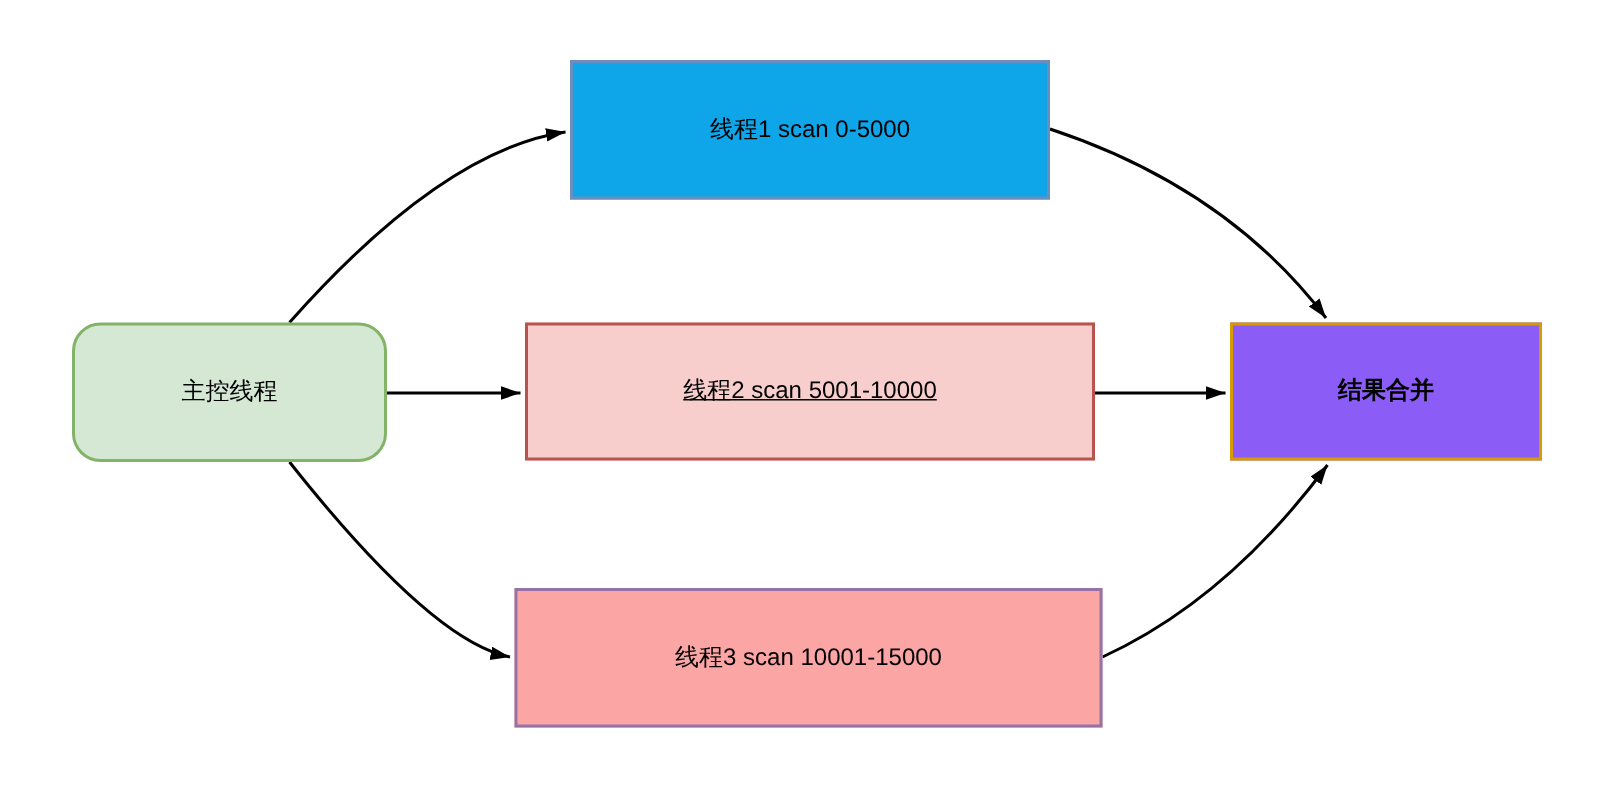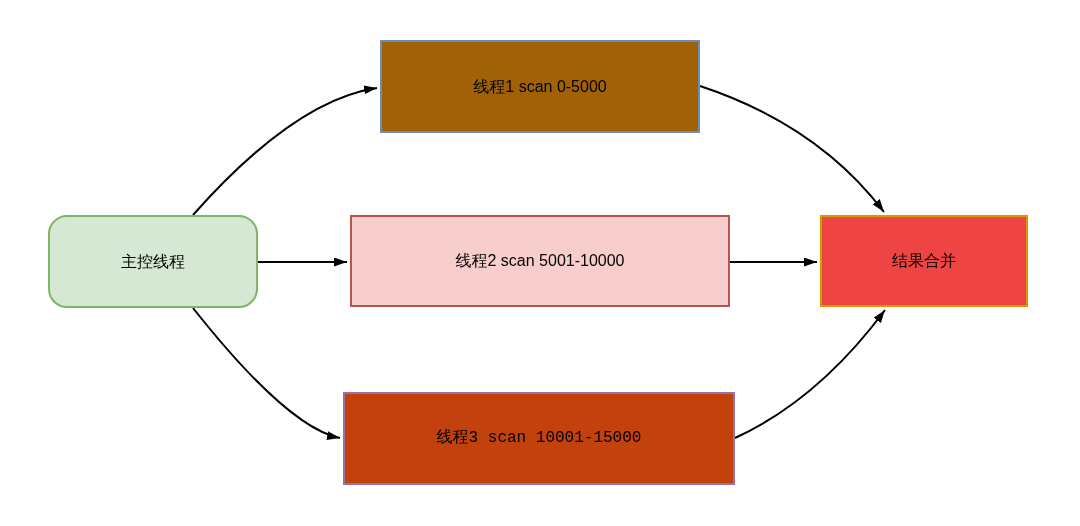--- a/index.html
+++ b/index.html
@@ -31,21 +31,21 @@
     align-items: center;
     justify-content: center;
     text-align: center;
     font-size: 16px;
     color: #000000;
     line-height: 1.2;
     white-space: nowrap;
   }
   .node-main    { left: 48px;  top: 215px; width: 210px; height: 93px; border-radius: 19px; }
   .node-thread1 { left: 380px; top: 40px;  width: 320px; height: 93px; }
-  .node-thread2 { left: 350px; top: 215px; width: 380px; height: 92px; }
+  .node-thread2 { left: 350px; top: 215px; width: 380px; height: 92px; text-decoration: underline; }
   .node-thread3 { left: 343px; top: 392px; width: 392px; height: 93px; }
   .node-result  { left: 820px; top: 215px; width: 208px; height: 92px; }
   .edge {
     fill: none;
     stroke-width: 2px;
   }
 </style>
 </head>
 <body>
 
@@ -62,29 +62,29 @@
     <path class="edge" d="M 193 308 Q 288 428 340 438" marker-end="url(#arrowhead)" stroke="#000000"></path>
     <path class="edge" d="M 700 86 Q 818 125 884 212" marker-end="url(#arrowhead)" stroke="#000000"></path>
     <path class="edge" d="M 730 262 L 817 262" marker-end="url(#arrowhead)" stroke="#000000"></path>
     <path class="edge" d="M 735 438 Q 818 400 885 310" marker-end="url(#arrowhead)" stroke="#000000"></path>
   </svg>
 
   <div class="node node-main" style="background: rgb(213, 232, 212); border-color: rgb(130, 179, 102);">
     <span>主控线程</span>
   </div>
 
-  <div class="node node-thread1" style="background: #a16207; border-color: rgb(108, 142, 191);">
+  <div class="node node-thread1" style="background: #0ea5e9; border-color: rgb(108, 142, 191);">
     <span>线程1 scan 0-5000</span>
   </div>
 
   <div class="node node-thread2" style="background: rgb(248, 206, 204); border-color: rgb(184, 84, 80);">
     <span>线程2 scan 5001-10000</span>
   </div>
 
-  <div class="node node-thread3" style="background: #c2410c; border-color: rgb(150, 115, 166); font-family: Liberation Mono, monospace;">
+  <div class="node node-thread3" style="background: #fca5a5; border-color: rgb(150, 115, 166);">
     <span>线程3 scan 10001-15000</span>
   </div>
 
-  <div class="node node-result" style="background: #ef4444; border-color: rgb(215, 155, 0);">
+  <div class="node node-result" style="background: #8b5cf6; border-color: rgb(215, 155, 0); font-weight: bold;">
     <span>结果合并</span>
   </div>
 
 </div>
 
 </body></html>

